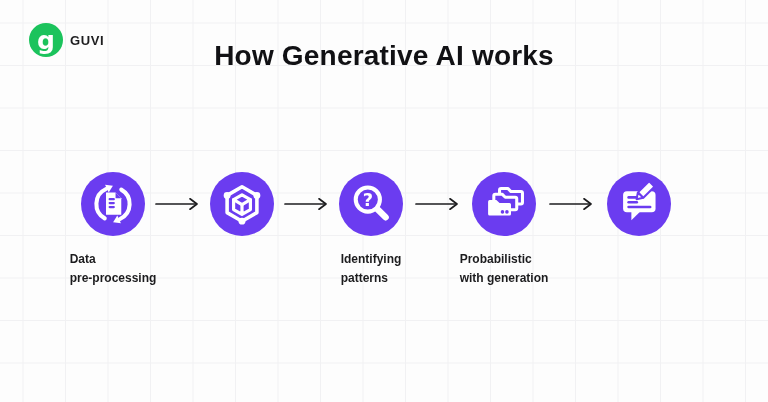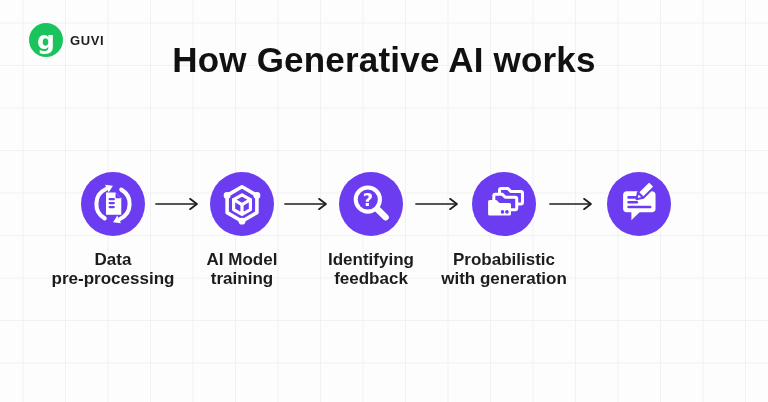--- a/index.html
+++ b/index.html
@@ -11,31 +11,31 @@
       linear-gradient(#f1f1f3 1px, transparent 1px),
       linear-gradient(90deg, #f1f1f3 1px, transparent 1px);
     background-size:42.5px 42.5px;
     background-position:22.5px 22.5px;
   }
   .logo{position:absolute;left:29px;top:23px;display:flex;align-items:center;gap:7px;}
   .logo-circle{width:34px;height:34px;display:block;}
   .brand-text{font-size:13px;font-weight:700;letter-spacing:0.6px;color:#1d1d1f;}
   .title{
     position:absolute;top:40px;left:0;width:768px;text-align:center;
-    font-size:35px;font-weight:800;color:#111114;letter-spacing:0.2px;
+    font-size:28px;font-weight:800;color:#111114;letter-spacing:0.2px;
   }
   .step{position:absolute;top:172px;display:flex;flex-direction:column;align-items:center;}
   .icon-circle{
     width:64px;height:64px;border-radius:50%;background:#6b3cf0;
     display:flex;align-items:center;justify-content:center;
   }
   .icon-circle svg{width:56px;height:56px;color:#6b3cf0;}
   .step-label{
-    margin-top:14px;text-align:center;white-space:pre-line;
-    font-size:17px;line-height:19px;font-weight:600;color:#1c1c1e;
+    margin-top:14px;white-space:pre-line;
+    font-size:12px;line-height:19px;font-weight:600;color:#1c1c1e;
   }
   .flow-arrow{position:absolute;top:197px;width:46px;height:14px;}
   .s1{left:48px;width:130px;}  .a1{left:155px;}
   .s2{left:177px;width:130px;} .a2{left:284px;}
   .s3{left:306px;width:130px;} .a3{left:415px;}
   .s4{left:422px;width:164px;} .a4{left:549px;}
   .s5{left:551px;width:176px;}
 </style>
 </head>
 <body>
@@ -77,39 +77,37 @@
   <div class="icon-circle">
     <svg viewBox="0 0 44 44">
       <polygon points="22,8.5 33.7,15.25 33.7,28.75 22,35.5 10.3,28.75 10.3,15.25" fill="none" stroke="#fff" stroke-width="2.8" stroke-linejoin="round"></polygon>
       <circle cx="10.3" cy="15.25" r="2.7" fill="#fff"></circle>
       <circle cx="33.7" cy="15.25" r="2.7" fill="#fff"></circle>
       <circle cx="22" cy="35.5" r="2.7" fill="#fff"></circle>
       <polygon points="22,14.8 28.6,18.6 22,22.4 15.4,18.6" fill="none" stroke="#fff" stroke-width="2.5" stroke-linejoin="round"></polygon>
       <path d="M15.4 18.6 V26.4 L22 30.2 L28.6 26.4 V18.6 M22 22.4 V30.2" fill="none" stroke="#fff" stroke-width="2.5" stroke-linejoin="round" stroke-linecap="round"></path>
     </svg>
   </div>
-  <div class="step-label">AI Model
-training</div>
 </div>
 
 <svg class="flow-arrow a2" viewBox="0 0 46 14">
   <line x1="1" y1="7" x2="41" y2="7" stroke="#1d1d1f" stroke-width="1.7" stroke-linecap="round"></line>
   <polyline points="35,1.8 42,7 35,12.2" fill="none" stroke="#1d1d1f" stroke-width="1.7" stroke-linecap="round" stroke-linejoin="round"></polyline>
 </svg>
 
 <div class="step s3">
   <div class="icon-circle">
     <svg viewBox="0 0 44 44">
       <circle cx="19.5" cy="18.5" r="9.5" fill="none" stroke="#fff" stroke-width="3.2"></circle>
       <line x1="27.5" y1="26.5" x2="33.5" y2="32.5" stroke="#fff" stroke-width="5" stroke-linecap="round"></line>
       <text x="19.5" y="23.6" text-anchor="middle" font-family="DejaVu Sans, sans-serif" font-size="14" font-weight="bold" fill="#fff">?</text>
     </svg>
   </div>
   <div class="step-label">Identifying
-feedback</div>
+patterns</div>
 </div>
 
 <svg class="flow-arrow a3" viewBox="0 0 46 14">
   <line x1="1" y1="7" x2="41" y2="7" stroke="#1d1d1f" stroke-width="1.7" stroke-linecap="round"></line>
   <polyline points="35,1.8 42,7 35,12.2" fill="none" stroke="#1d1d1f" stroke-width="1.7" stroke-linecap="round" stroke-linejoin="round"></polyline>
 </svg>
 
 <div class="step s4">
   <div class="icon-circle">
     <svg viewBox="0 0 44 44">

